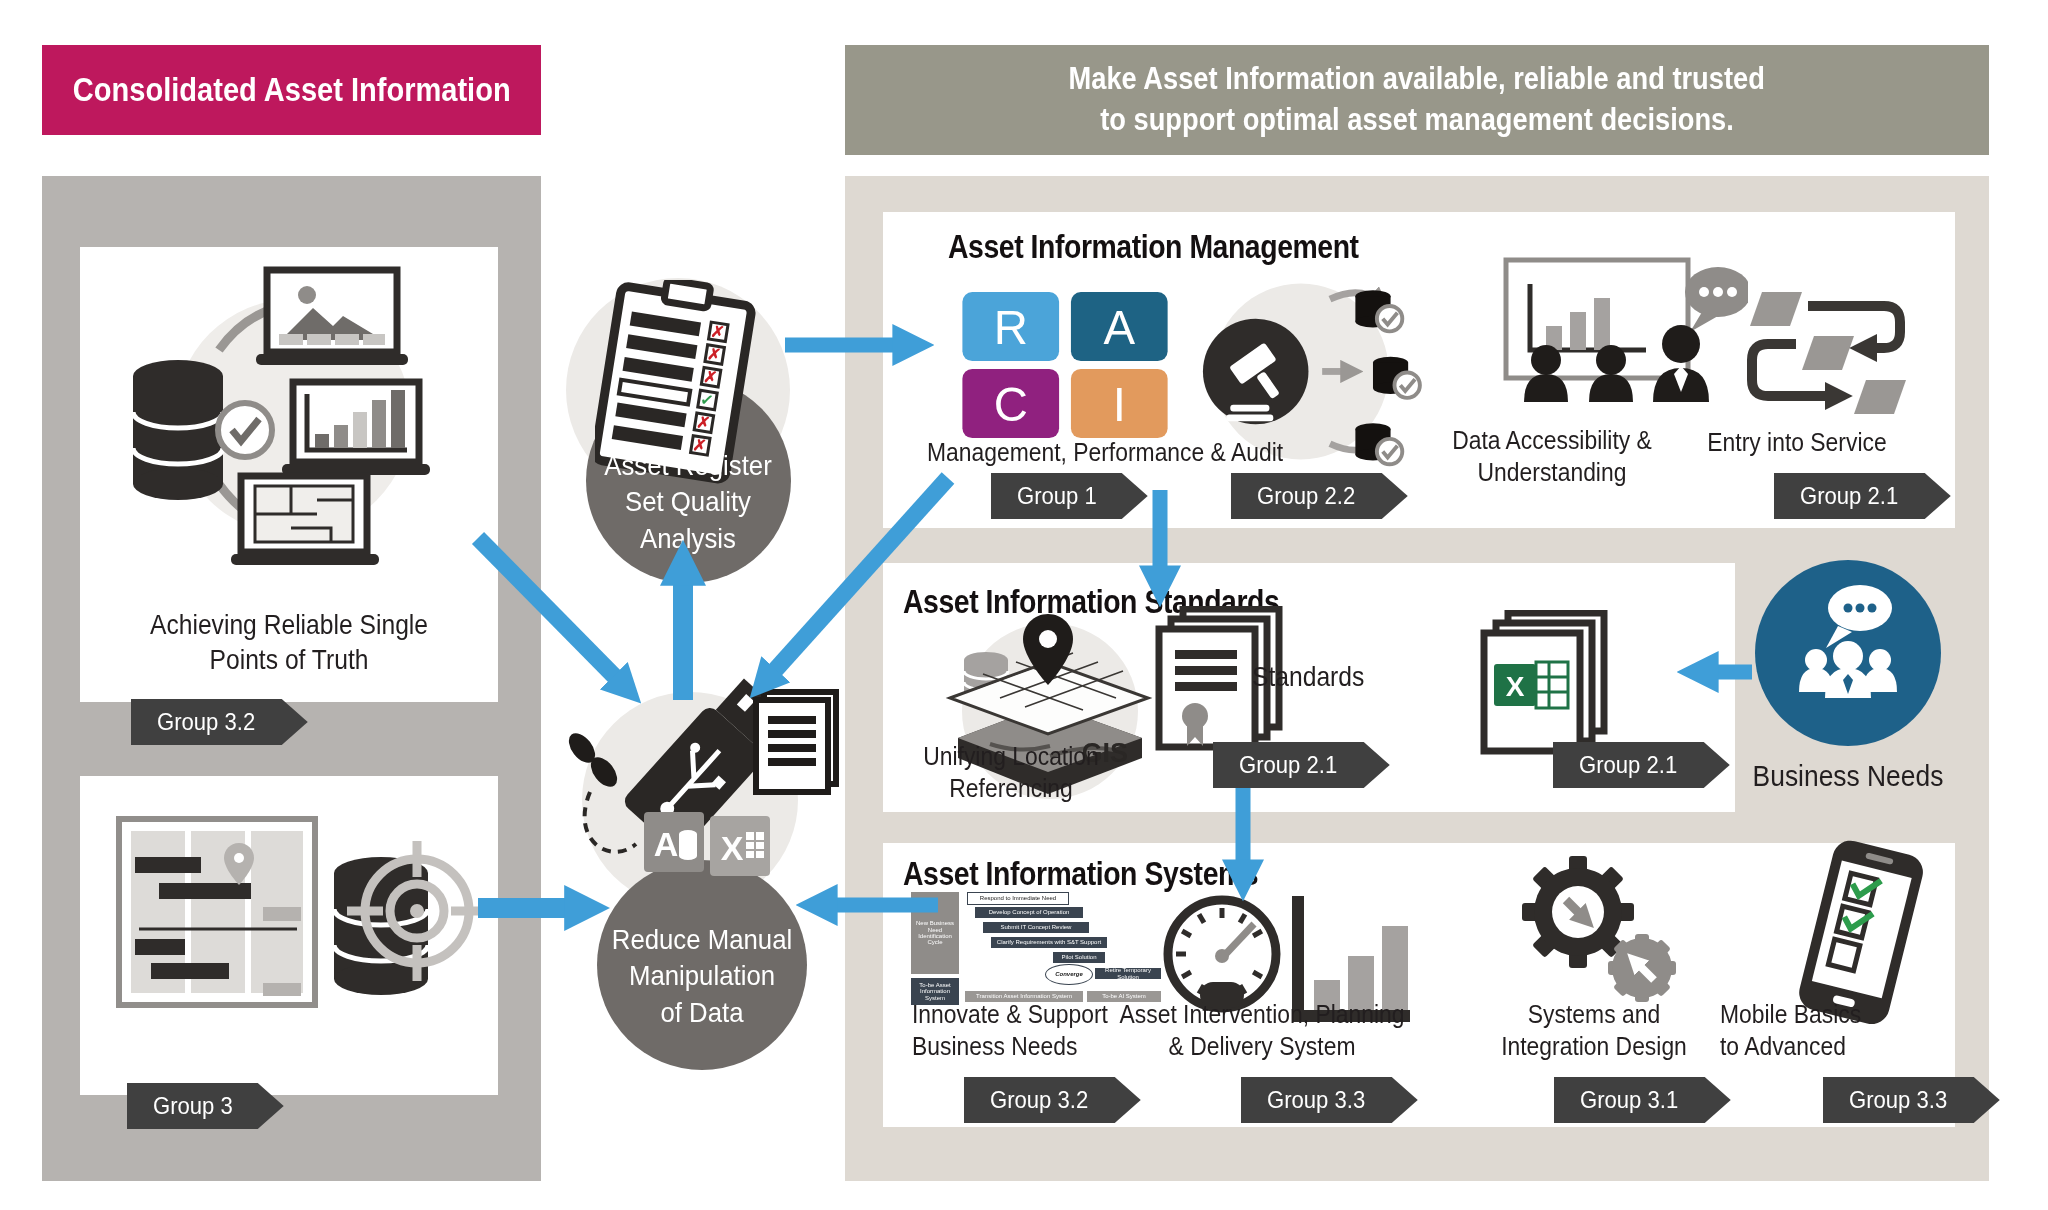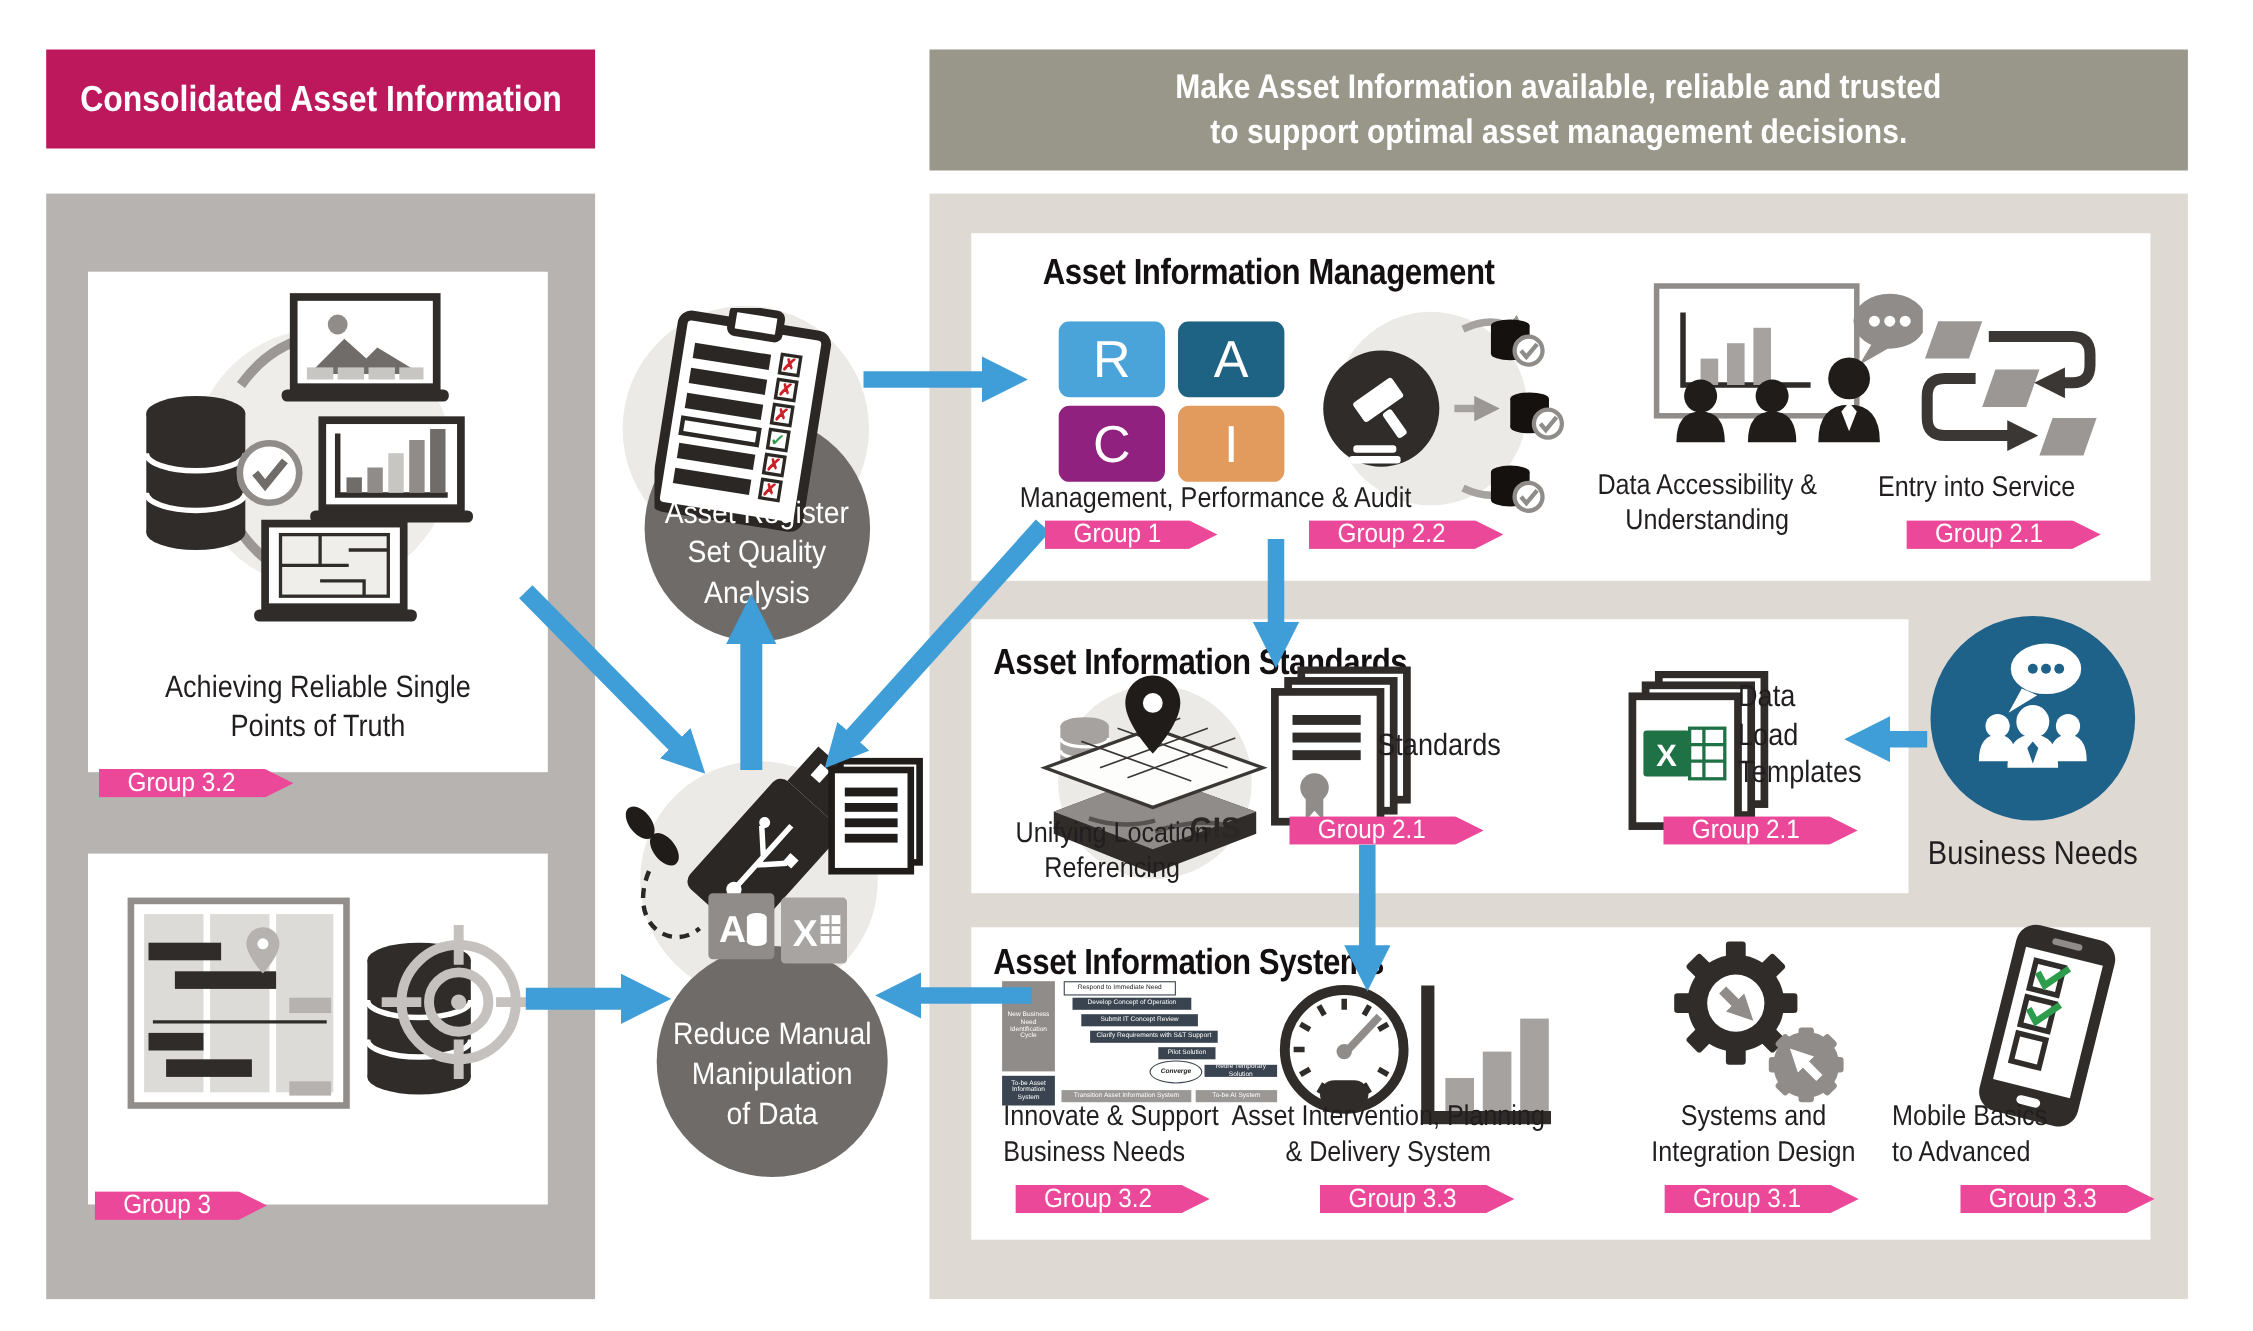--- a/index.html
+++ b/index.html
@@ -19,23 +19,23 @@
   
   .sec-title{position:absolute;font-size:33px;font-weight:bold;color:#141011;white-space:nowrap;
              transform:scaleX(.86);transform-origin:0 50%;letter-spacing:-.5px;}
   
   .capC{position:absolute;text-align:center;font-size:26px;line-height:1.24;color:#221e1f;}
   .capC .in{display:block;transform:scaleX(.88);transform-origin:50% 0;white-space:nowrap;}
   .capL{position:absolute;text-align:left;font-size:26px;line-height:1.24;color:#221e1f;}
   .capL .in{display:block;transform:scaleX(.88);transform-origin:0 0;white-space:nowrap;}
   .big{font-size:28px;}
   
-  .badge{position:absolute;height:26px;background:#ec4899;color:#fff;font-size:24px;z-index:30;
+  .badge{position:absolute;height:46px;background:#404040;color:#fff;font-size:24px;z-index:30;
          display:flex;align-items:center;padding:0 44px 0 26px;
-         clip-path:polygon(0 0,calc(100% - 26px) 0,100% 50%,calc(100% - 26px) 100%,0 100%);}
+         clip-path:polygon(0 0,calc(100% - 26px) 0,100% 50%,calc(100% - 26px) 100%,0 100%);margin-left:41px;}
   .badge span{transform:scaleX(.92);transform-origin:0 50%;white-space:nowrap;}
   
   .circle{position:absolute;border-radius:50%;}
   .ctext{position:absolute;color:#fff;font-size:28px;line-height:1.3;text-align:center;z-index:6;}
   .ctext .in{display:block;transform:scaleX(.92);transform-origin:50% 0;white-space:nowrap;}
   
   .bn-circle{position:absolute;left:1755px;top:560px;width:186px;height:186px;border-radius:50%;background:#1e6189;}
   
   .arrowlayer{position:absolute;left:0;top:0;width:2048px;height:1210px;pointer-events:none;z-index:20;}
   
@@ -332,25 +332,20 @@
 
   <svg class="abs" style="left:1478px;top:610px;" width="135" height="150" viewBox="0 0 135 150">
     <rect x="30" y="3" width="96" height="118" fill="#ffffff" stroke="#2f2c2a" stroke-width="7"></rect>
     <rect x="18" y="13" width="96" height="118" fill="#ffffff" stroke="#2f2c2a" stroke-width="7"></rect>
     <rect x="6" y="23" width="96" height="118" fill="#ffffff" stroke="#2f2c2a" stroke-width="7"></rect>
     <rect x="58" y="52" width="32" height="46" fill="#ffffff" stroke="#1f7246" stroke-width="3"></rect>
     <path d="M58,67 h32 M58,82 h32 M71,52 v46" stroke="#1f7246" stroke-width="3"></path>
     <rect x="16" y="54" width="42" height="42" rx="3" fill="#1f7246"></rect>
     <text x="37" y="86" font-size="28" font-weight="bold" fill="#ffffff" text-anchor="middle">X</text>
   </svg>
-  <div class="capL" style="left:1580px;top:616px;">
-    <span class="in big">Data</span>
-    <span class="in big">Load</span>
-    <span class="in big">Templates</span>
-  </div>
 
   <div class="bn-circle">
     <svg style="position:absolute;left:23px;top:16px;" width="140" height="150" viewBox="0 0 140 150">
       <ellipse cx="82" cy="32" rx="32" ry="23" fill="#ffffff"></ellipse>
       <polygon points="60,50 48,72 74,56" fill="#ffffff"></polygon>
       <circle cx="70" cy="32" r="4.5" fill="#1e6189"></circle>
         <circle cx="82" cy="32" r="4.5" fill="#1e6189"></circle>
         <circle cx="94" cy="32" r="4.5" fill="#1e6189"></circle>
       <circle cx="38" cy="84" r="11" fill="#ffffff"></circle>
         <path d="M21,116 q0,-24 17,-24 q17,0 17,24 z" fill="#ffffff"></path>

